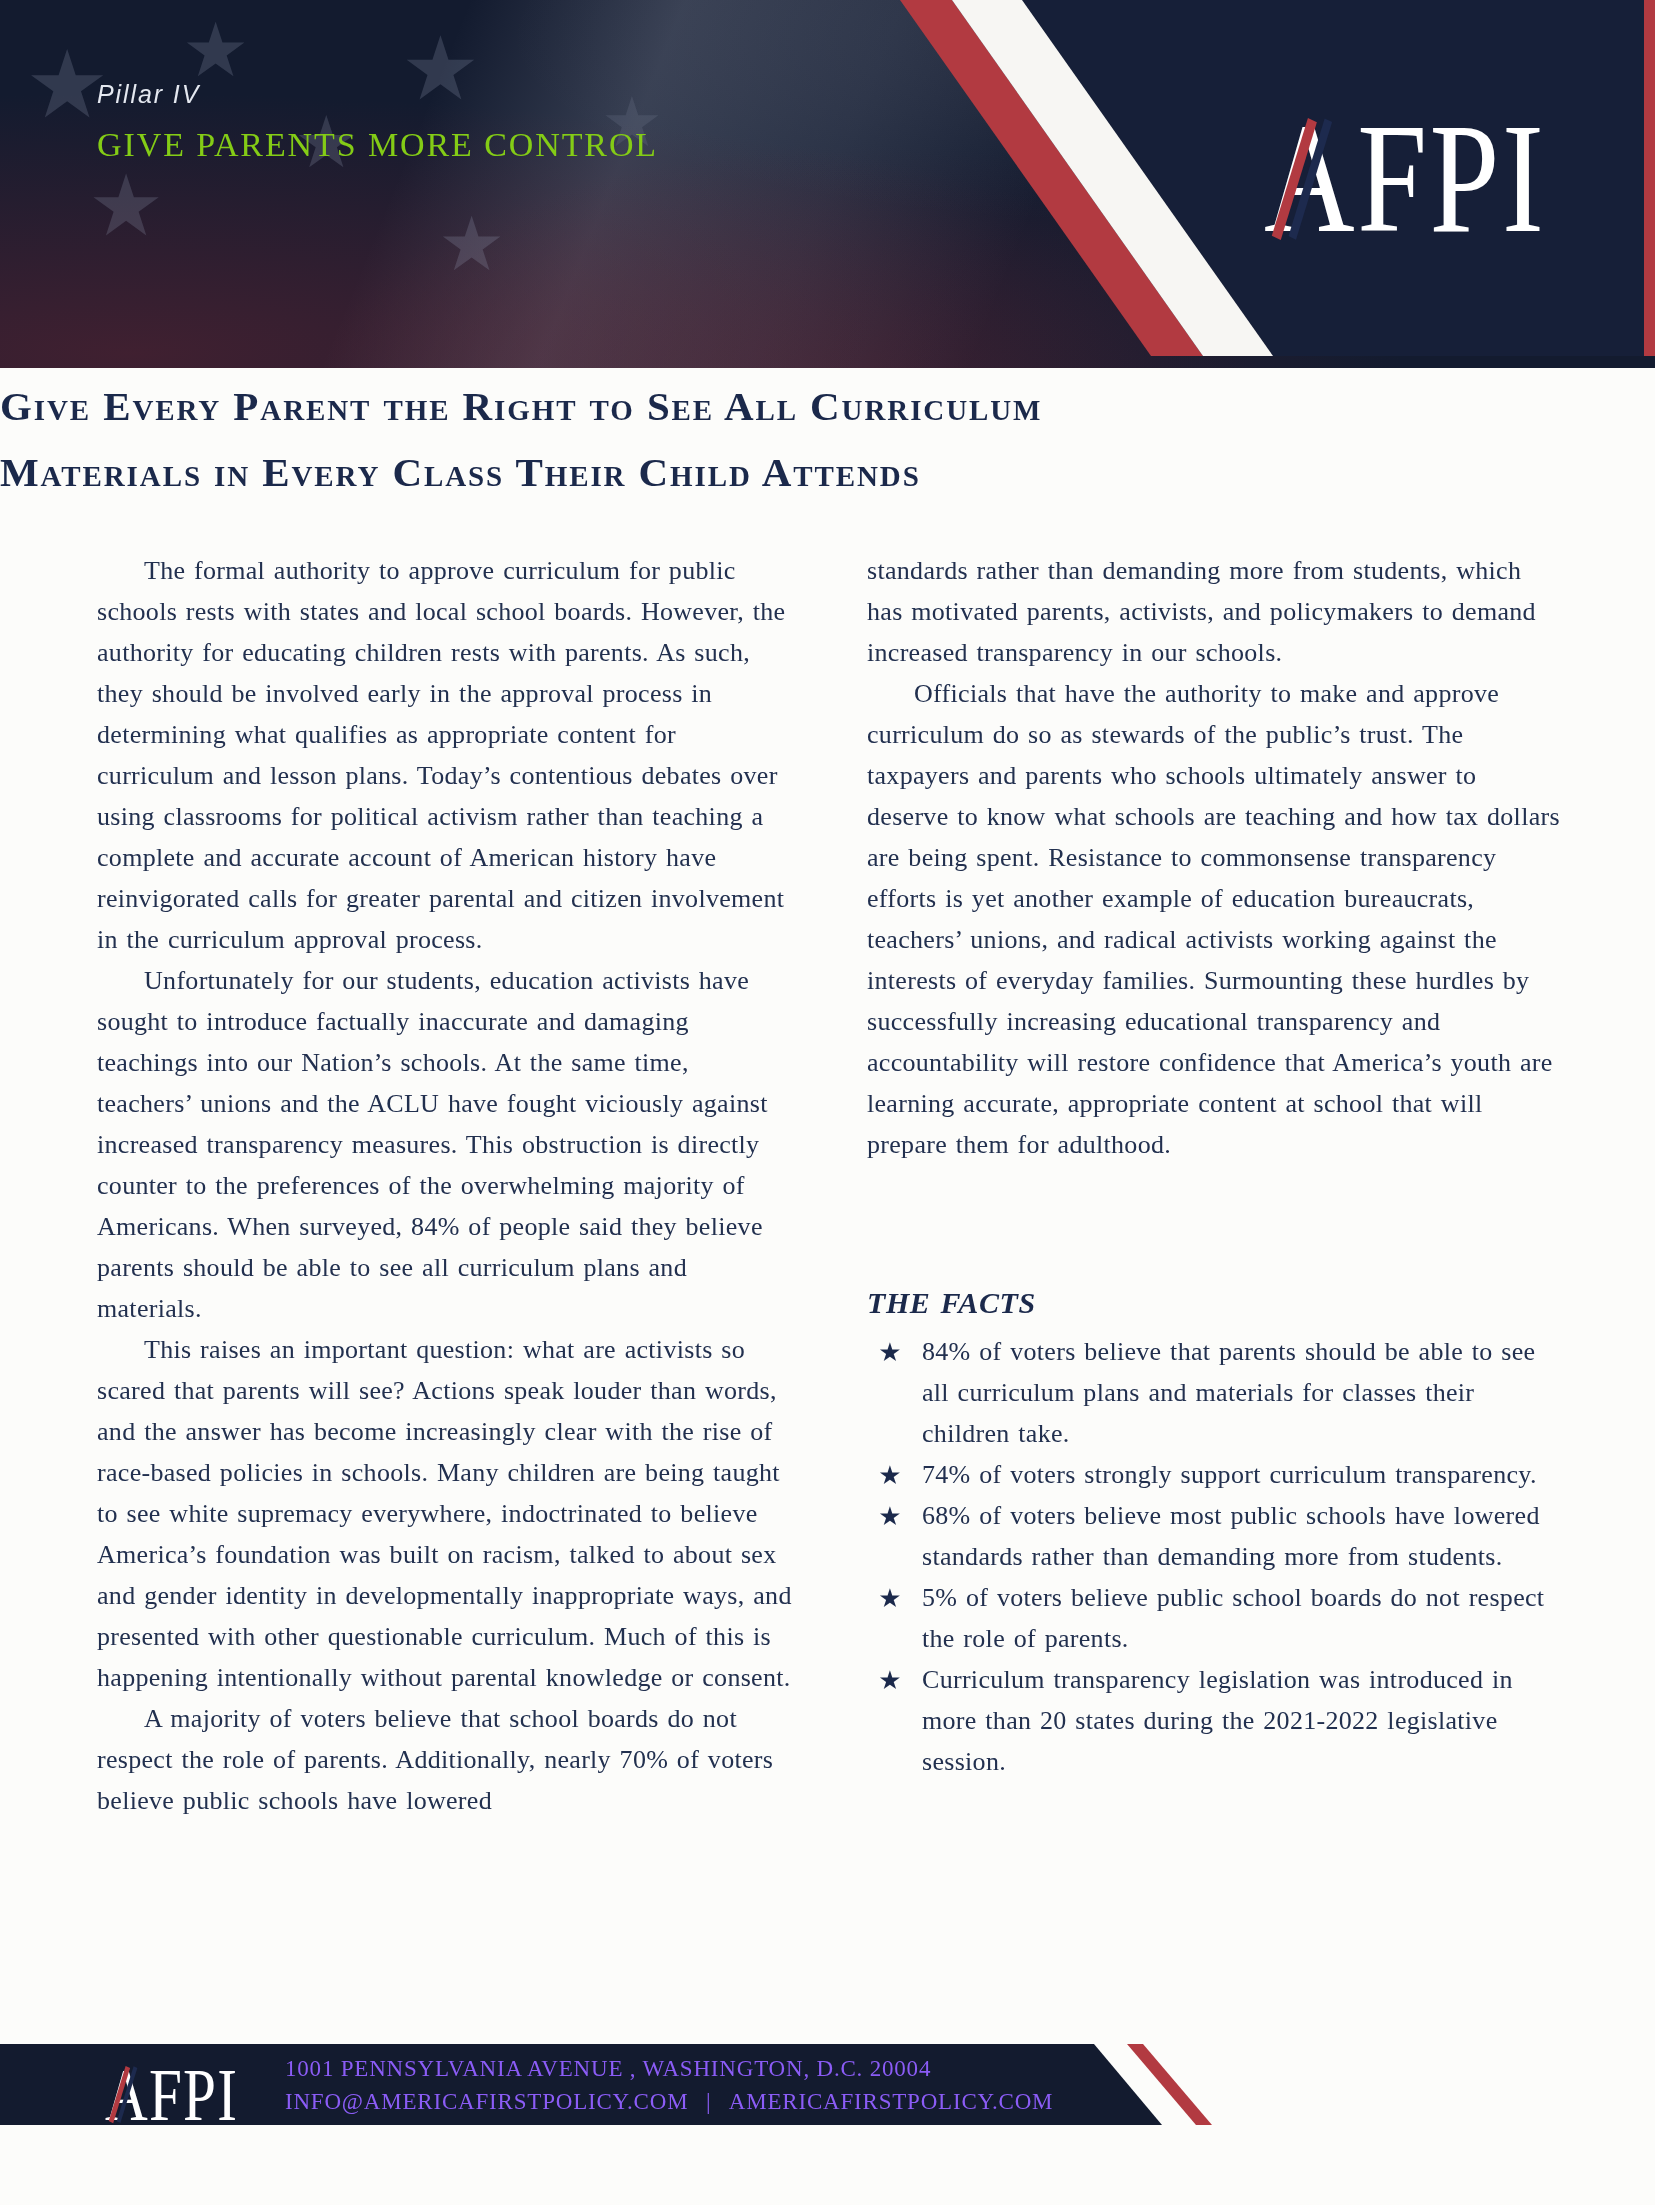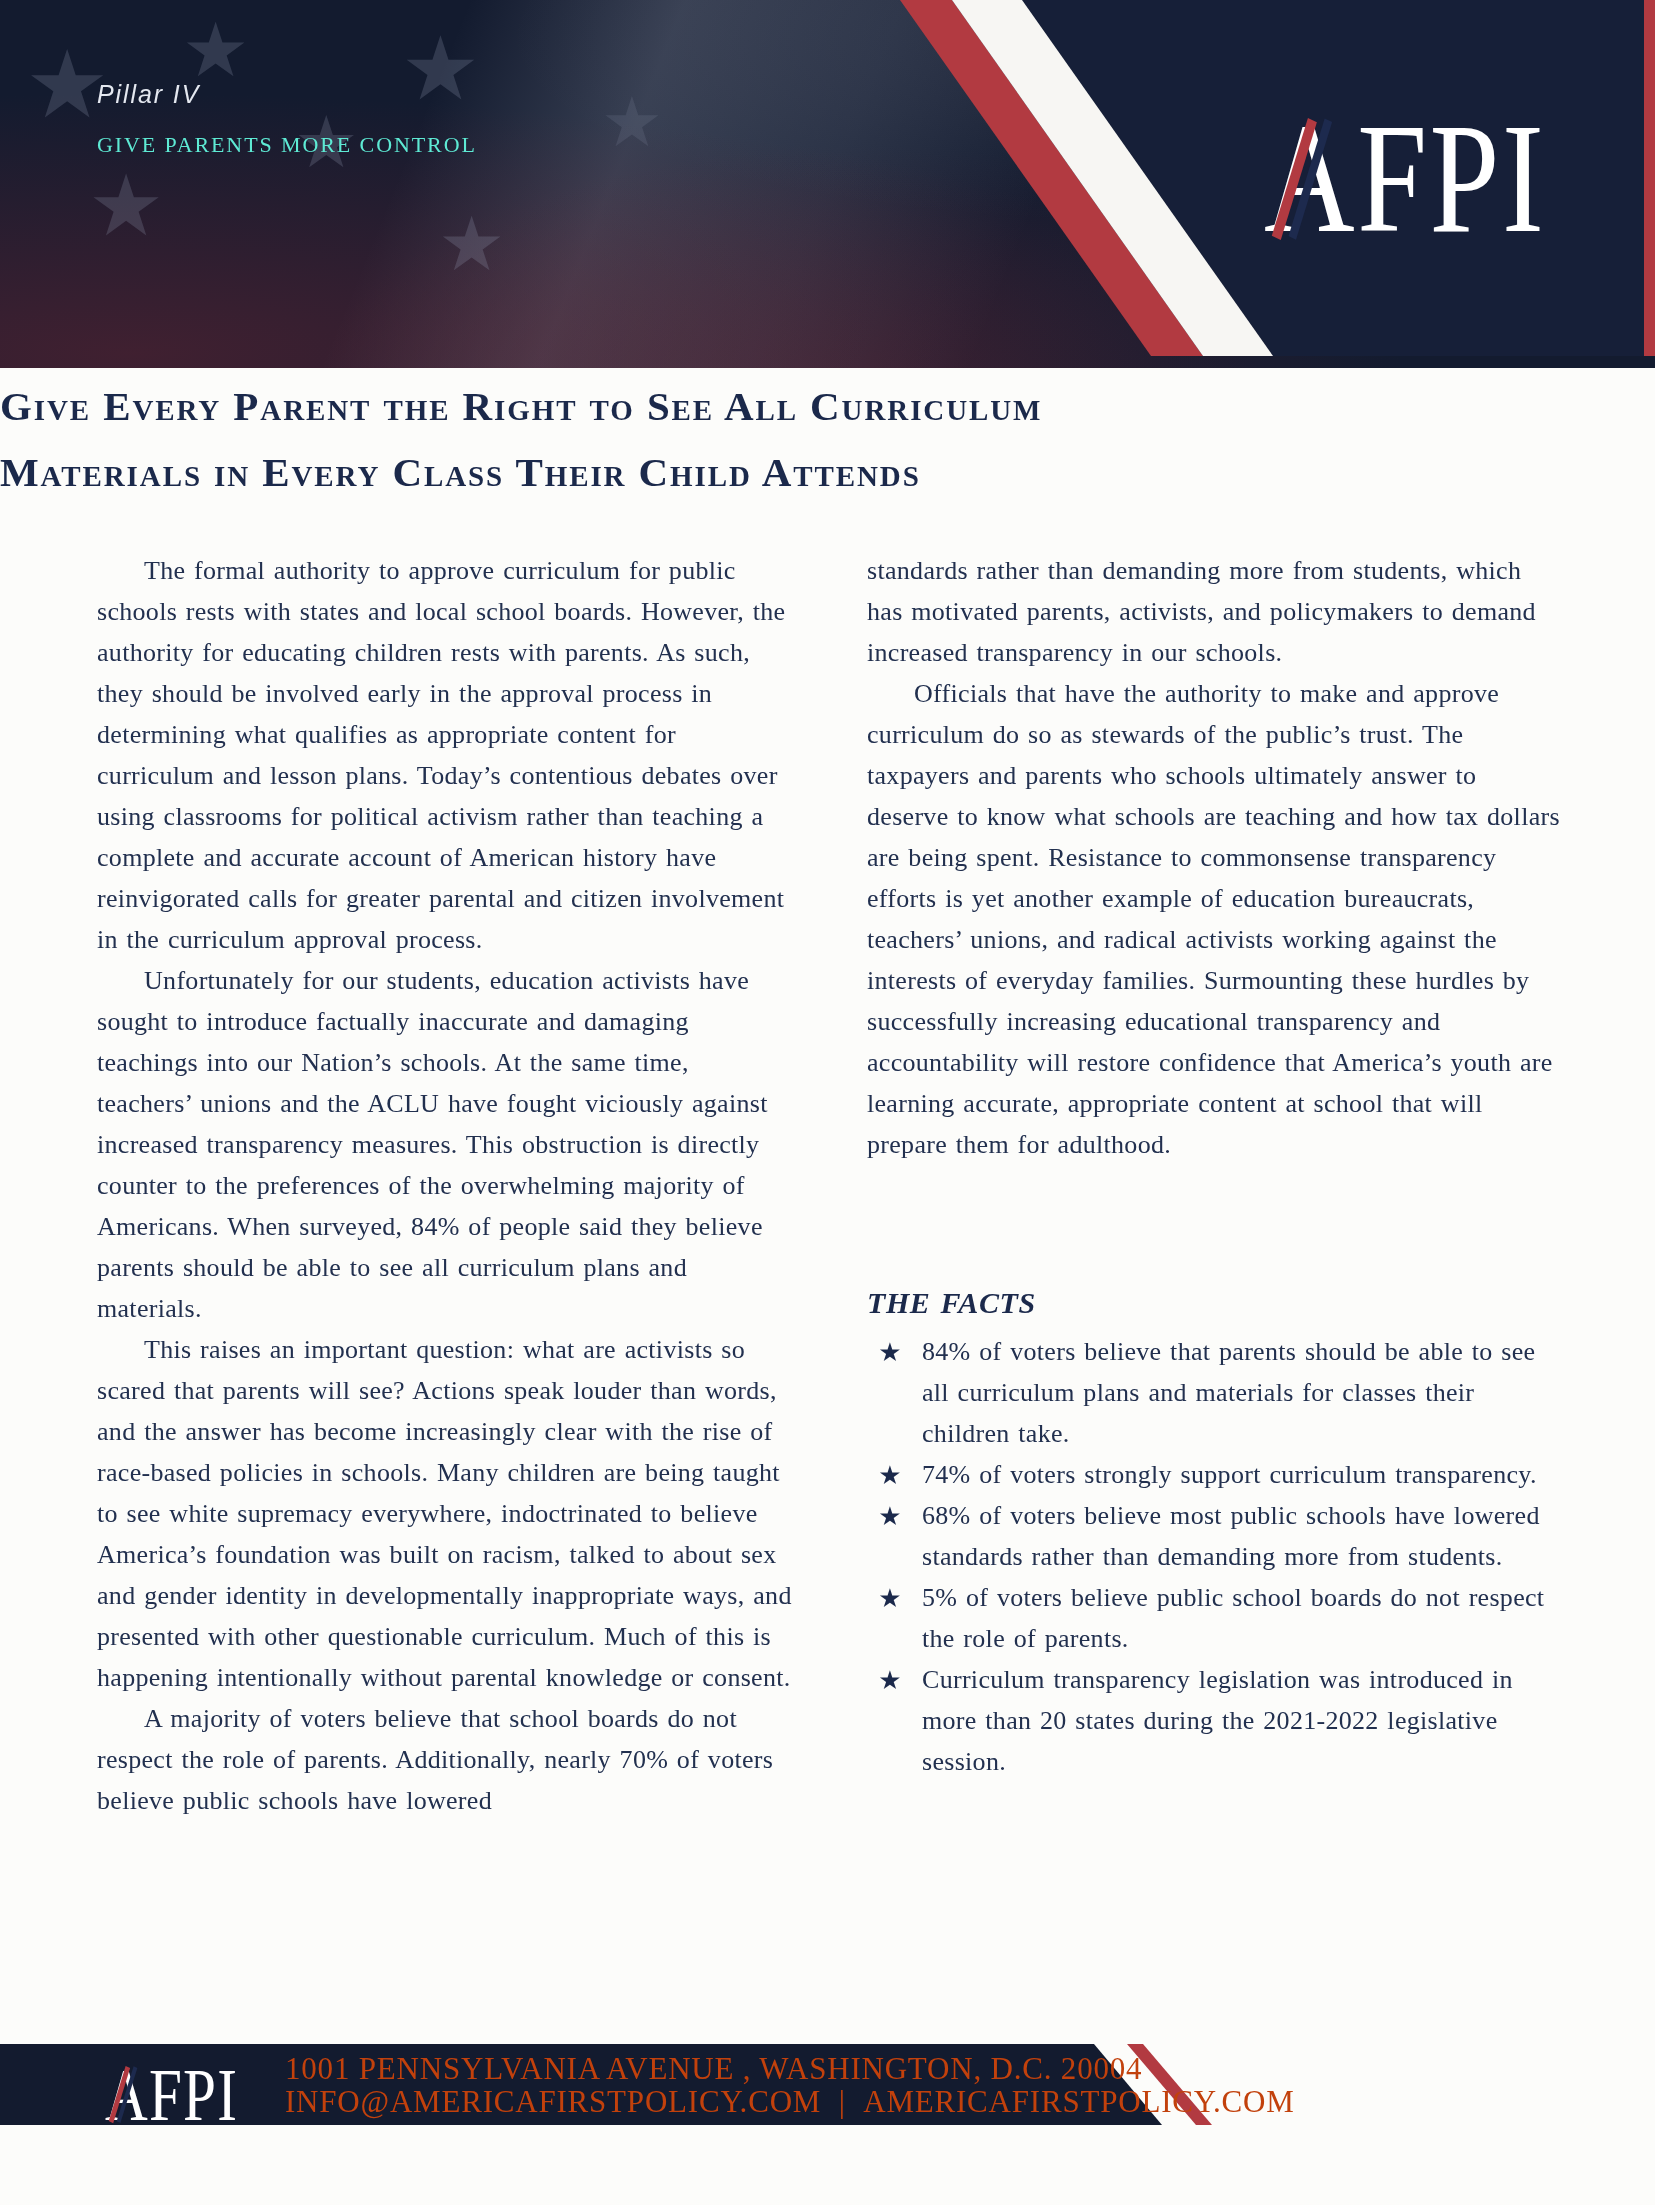--- a/index.html
+++ b/index.html
@@ -68,23 +68,23 @@
   .pillar-label {
     font-family: "Liberation Sans", sans-serif;
     font-style: italic;
     font-size: 25px;
     letter-spacing: 1.9px;
     color: #e4e8f0;
     margin-bottom: 11.3px;
   }
   .header-title-line {
     font-family: "Liberation Serif", serif;
-    font-size: 22px;
+    font-size: 34px;
     letter-spacing: 1.9px;
-    color: #5eead4;
+    color: #84cc16;
     line-height: 50px;
     white-space: nowrap;
   }
 
   
   .afpi-logo { position: absolute; }
   .afpi-inner {
     position: relative;
     display: inline-block;
     transform: scaleX(0.8);
@@ -177,22 +177,22 @@
     clip-path: polygon(0 0, 1094px 0, 1162px 81px, 0 81px);
   }
   .footer-redstripe {
     position: absolute; inset: 0;
     background: #b23a41;
     clip-path: polygon(1127px 0, 1143px 0, 1212px 81px, 1196px 81px);
   }
   .footer-textblock {
     position: absolute;
     left: 285px; top: 8.1px;
-    color: #c2410c;
-    font-size: 31px;
+    color: #8b5cf6;
+    font-size: 23px;
     letter-spacing: 0.8px;
     line-height: 33px;
     white-space: nowrap;
   }
   .footer-sep { margin: 0 17.5px; }
 </style>
 </head>
 <body>
 
 <div class="header">

